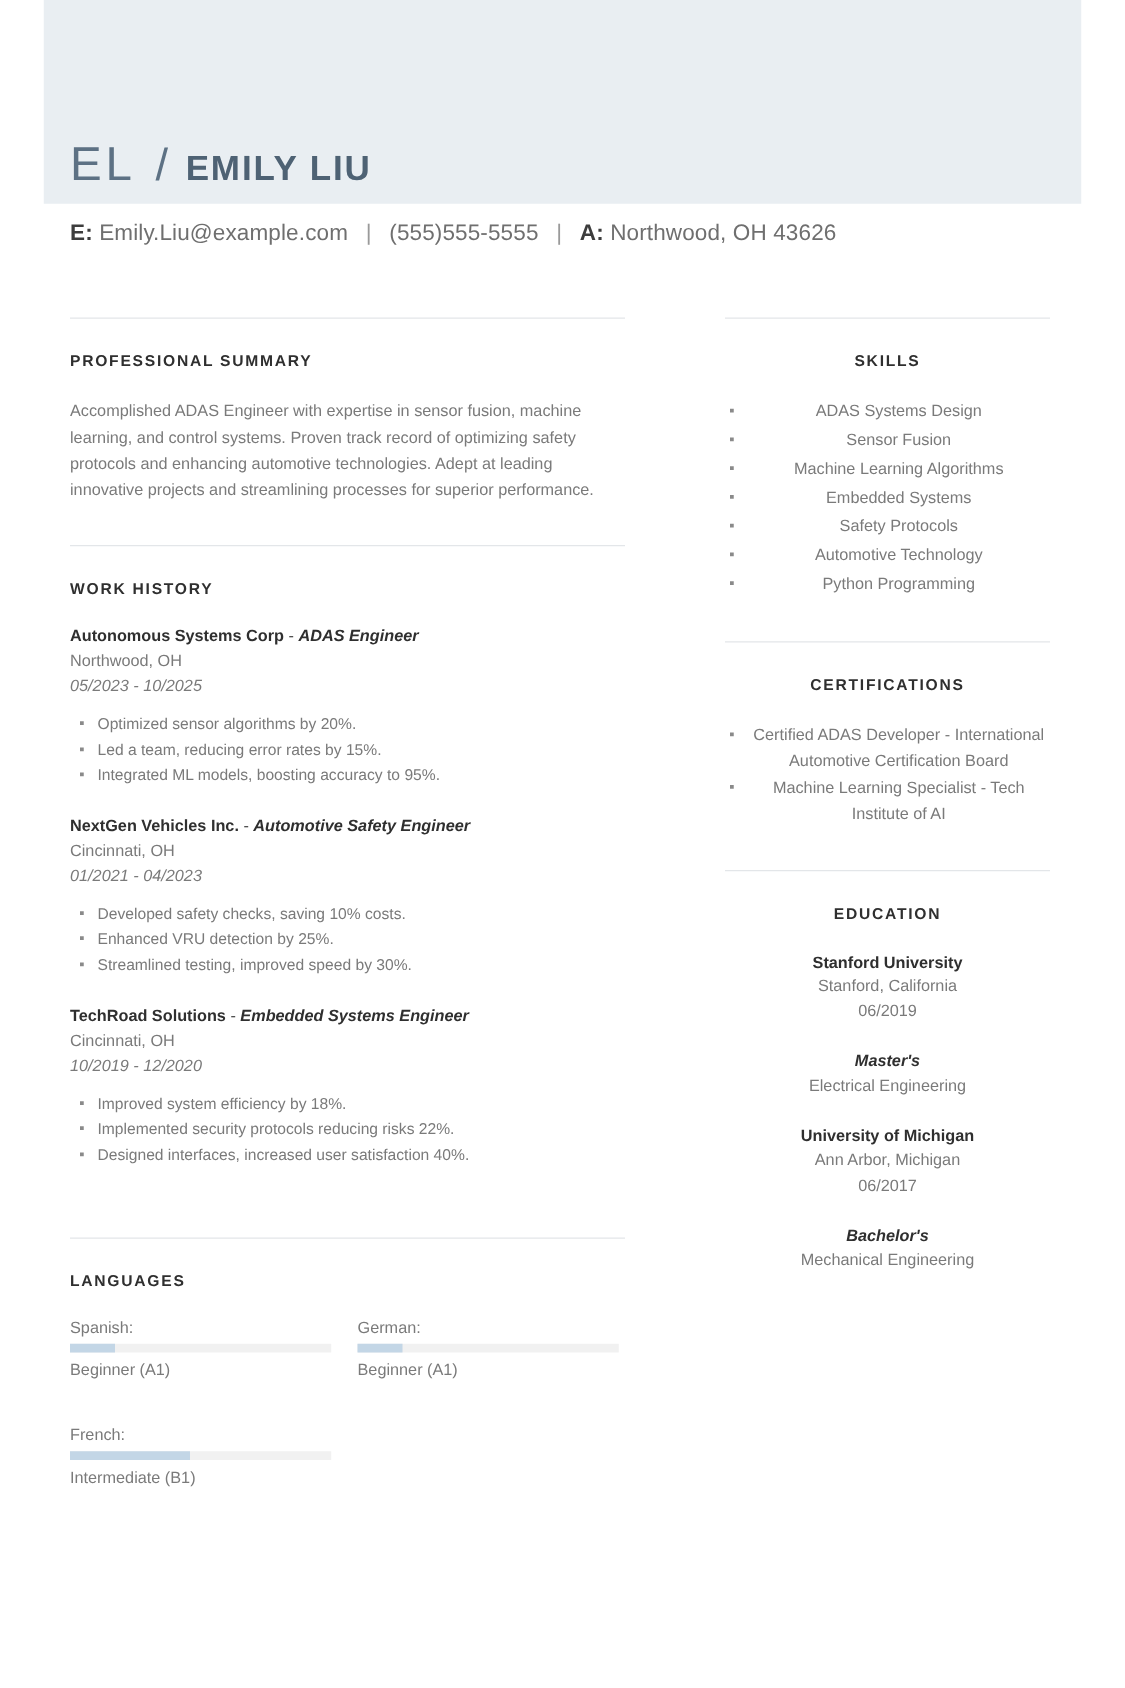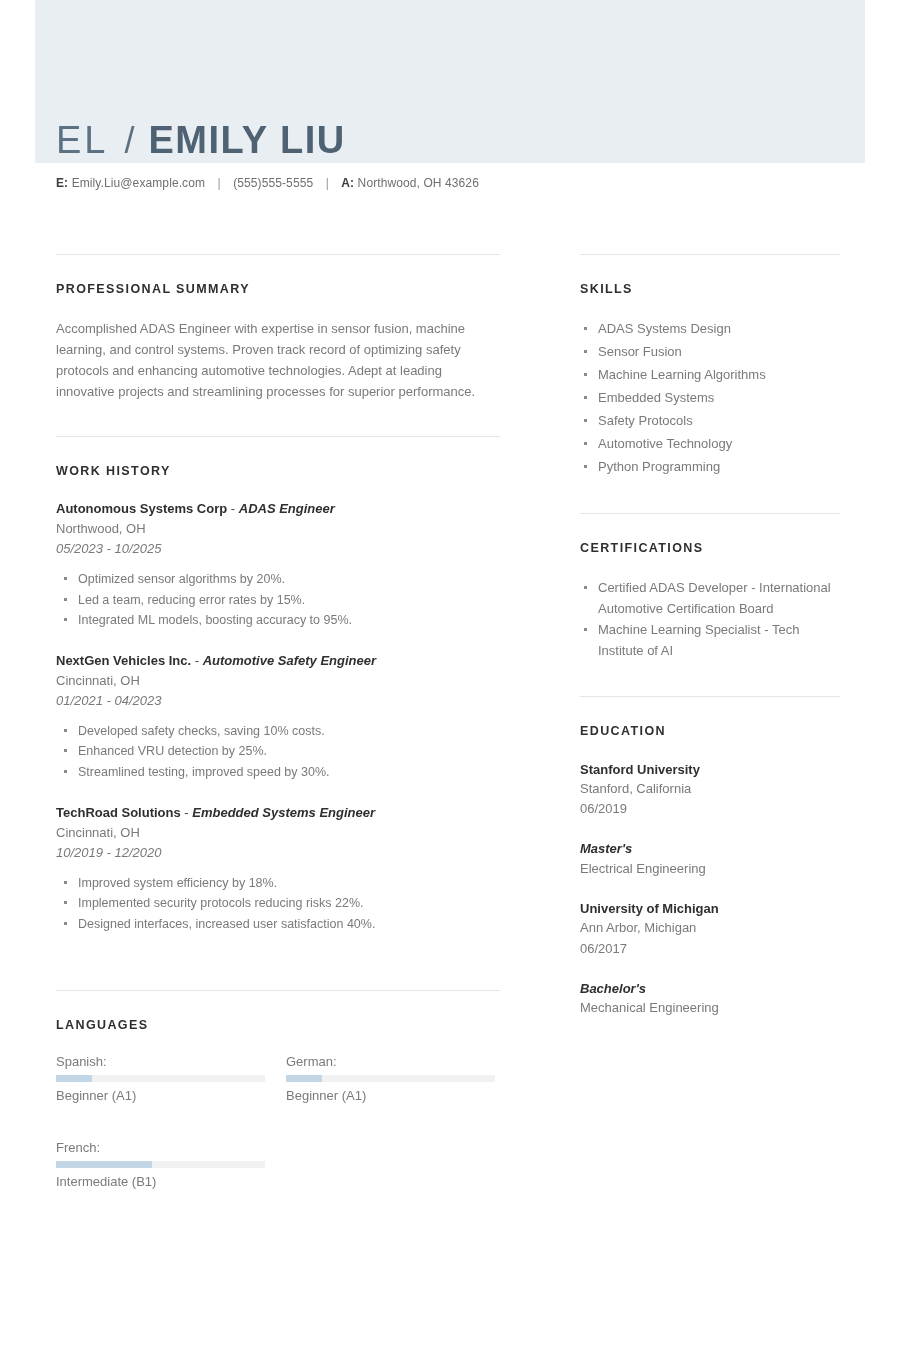--- a/index.html
+++ b/index.html
@@ -48,52 +48,53 @@
     letter-spacing: 3px;
     color: #5d7184;
   }
   .slash {
     font-size: 36px;
     font-weight: 300;
     color: #5d7184;
     margin: 0 14px 0 16px;
   }
   .fullname {
-    font-size: 38px;
+    font-size: 28px;
     font-weight: 700;
     letter-spacing: 1.5px;
     color: #4e6274;
     margin-top: 23px;
   }
 
   
   .contact {
     position: absolute;
     left: 56px;
     top: 176px;
-    font-size: 12px;
+    font-size: 18px;
     color: #6f6f6f;
     letter-spacing: 0.1px;
     white-space: nowrap;
   }
   .contact b { color: #3d3d3d; font-weight: 700; }
   .contact .sep { color: #9a9a9a; margin: 0 9px; }
 
   
   .col-left {
     position: absolute;
     left: 56px;
     top: 254px;
     width: 444px;
   }
   .col-right {
     position: absolute;
     left: 580px;
     top: 254px;
     width: 260px;
+    text-align: center;
   }
 
   .rule {
     height: 1px;
     background: #e3e6e9;
     width: 100%;
   }
 
   .sec-title {
     font-size: 12.5px;

